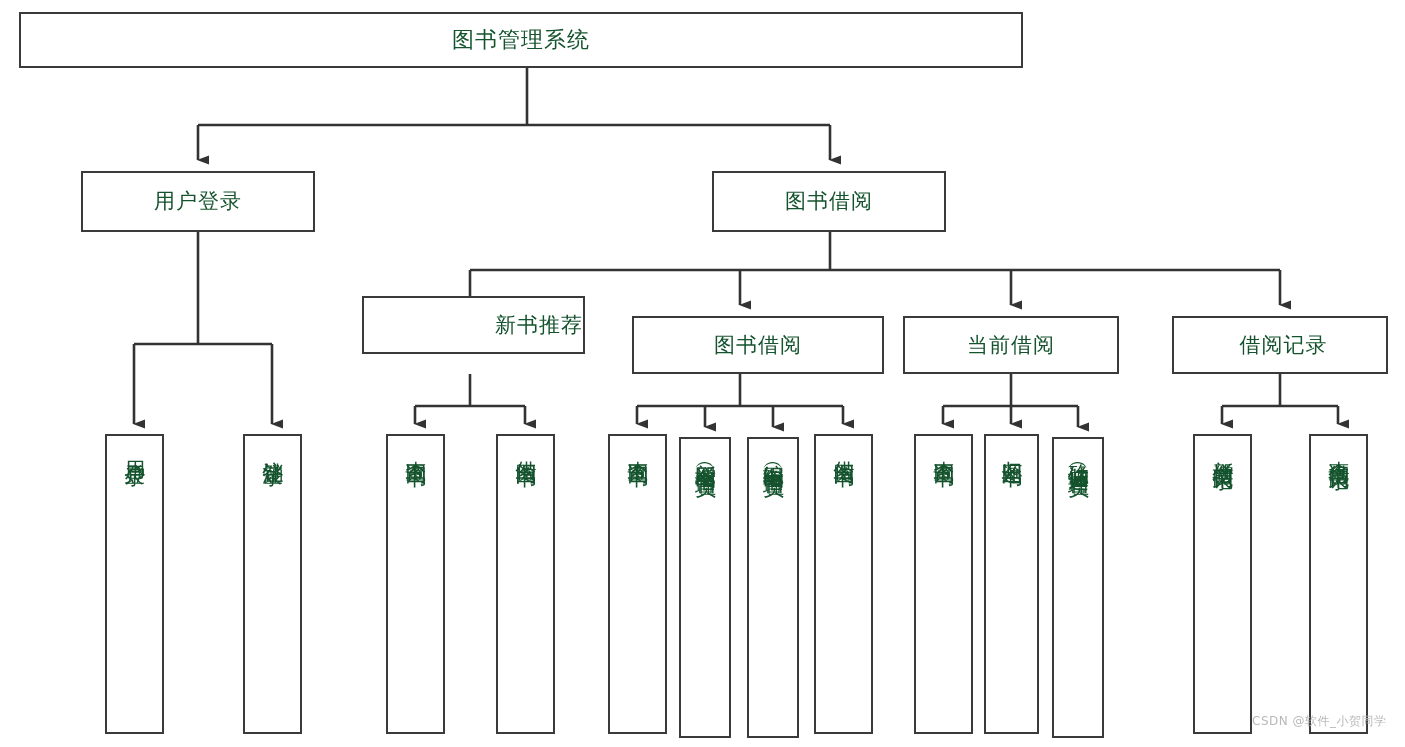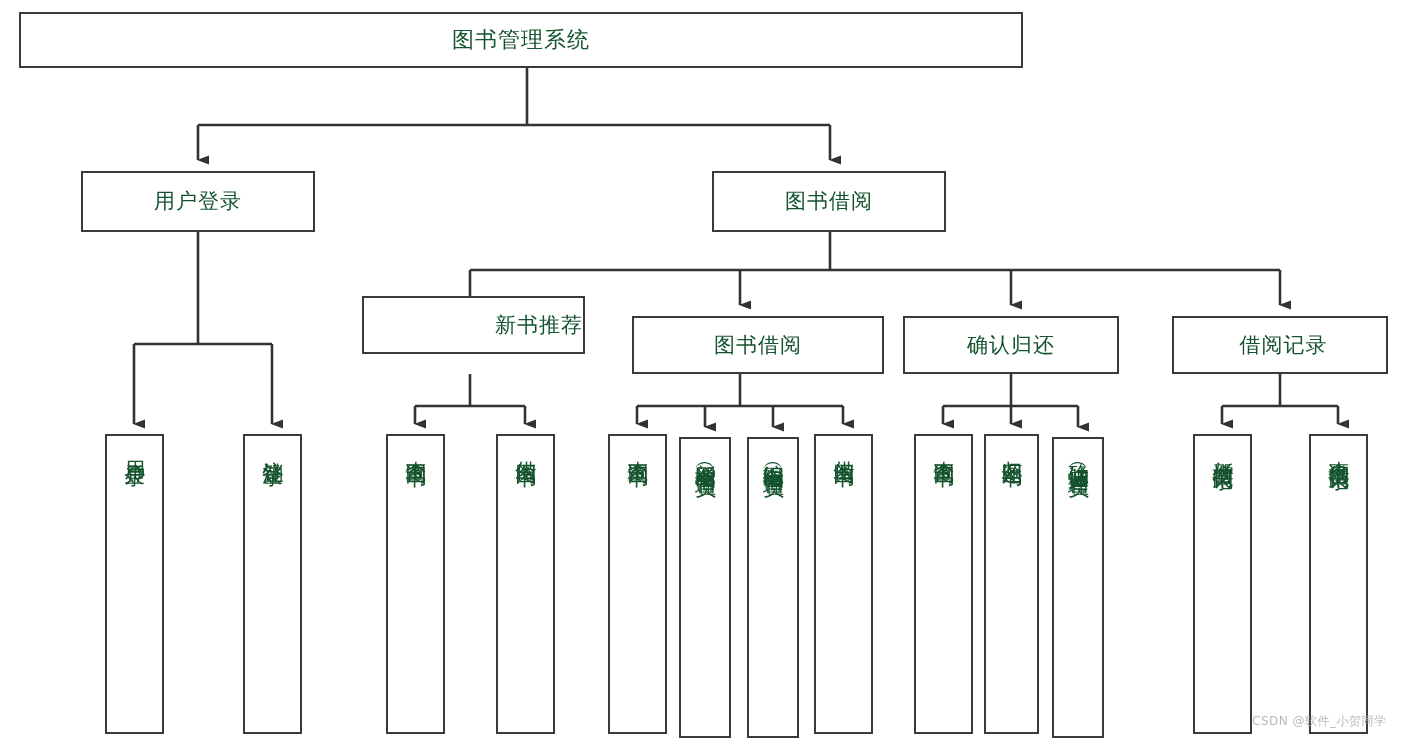--- a/index.html
+++ b/index.html
@@ -130,21 +130,21 @@
     <span class="label">图书借阅</span>
   </div>
 
   <div class="node" style="left:362px; top:296px; width:223px; height:58px;justify-content:flex-end;">
     <span class="label">新书推荐</span>
   </div>
   <div class="node" style="left:632px; top:316px; width:252px; height:58px;">
     <span class="label">图书借阅</span>
   </div>
   <div class="node" style="left:903px; top:316px; width:216px; height:58px;">
-    <span class="label">确认归还</span>
+    <span class="label">当前借阅</span>
   </div>
   <div class="node" style="left:1172px; top:316px; width:216px; height:58px;padding-left:7px;">
     <span class="label">借阅记录</span>
   </div>
 
   <div class="node leaf" style="left:105px; top:434px; width:59px; height:300px;">
     <span class="label">用户登录</span>
   </div>
   <div class="node leaf" style="left:243px; top:434px; width:59px; height:300px;">
     <span class="label">注销登录</span>

